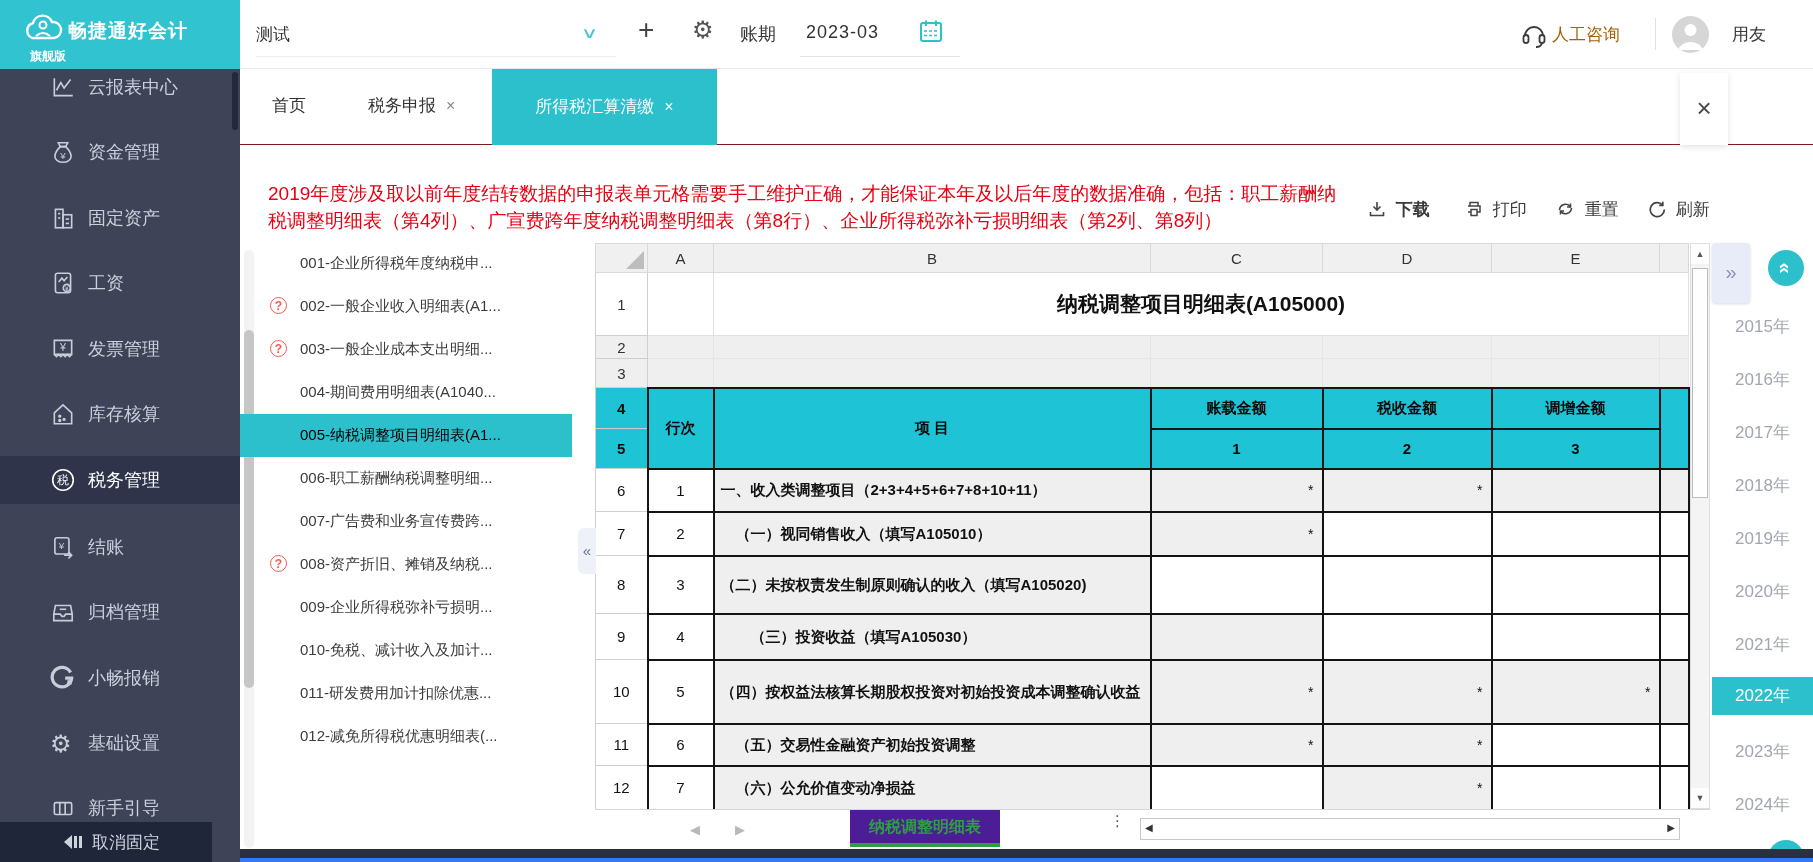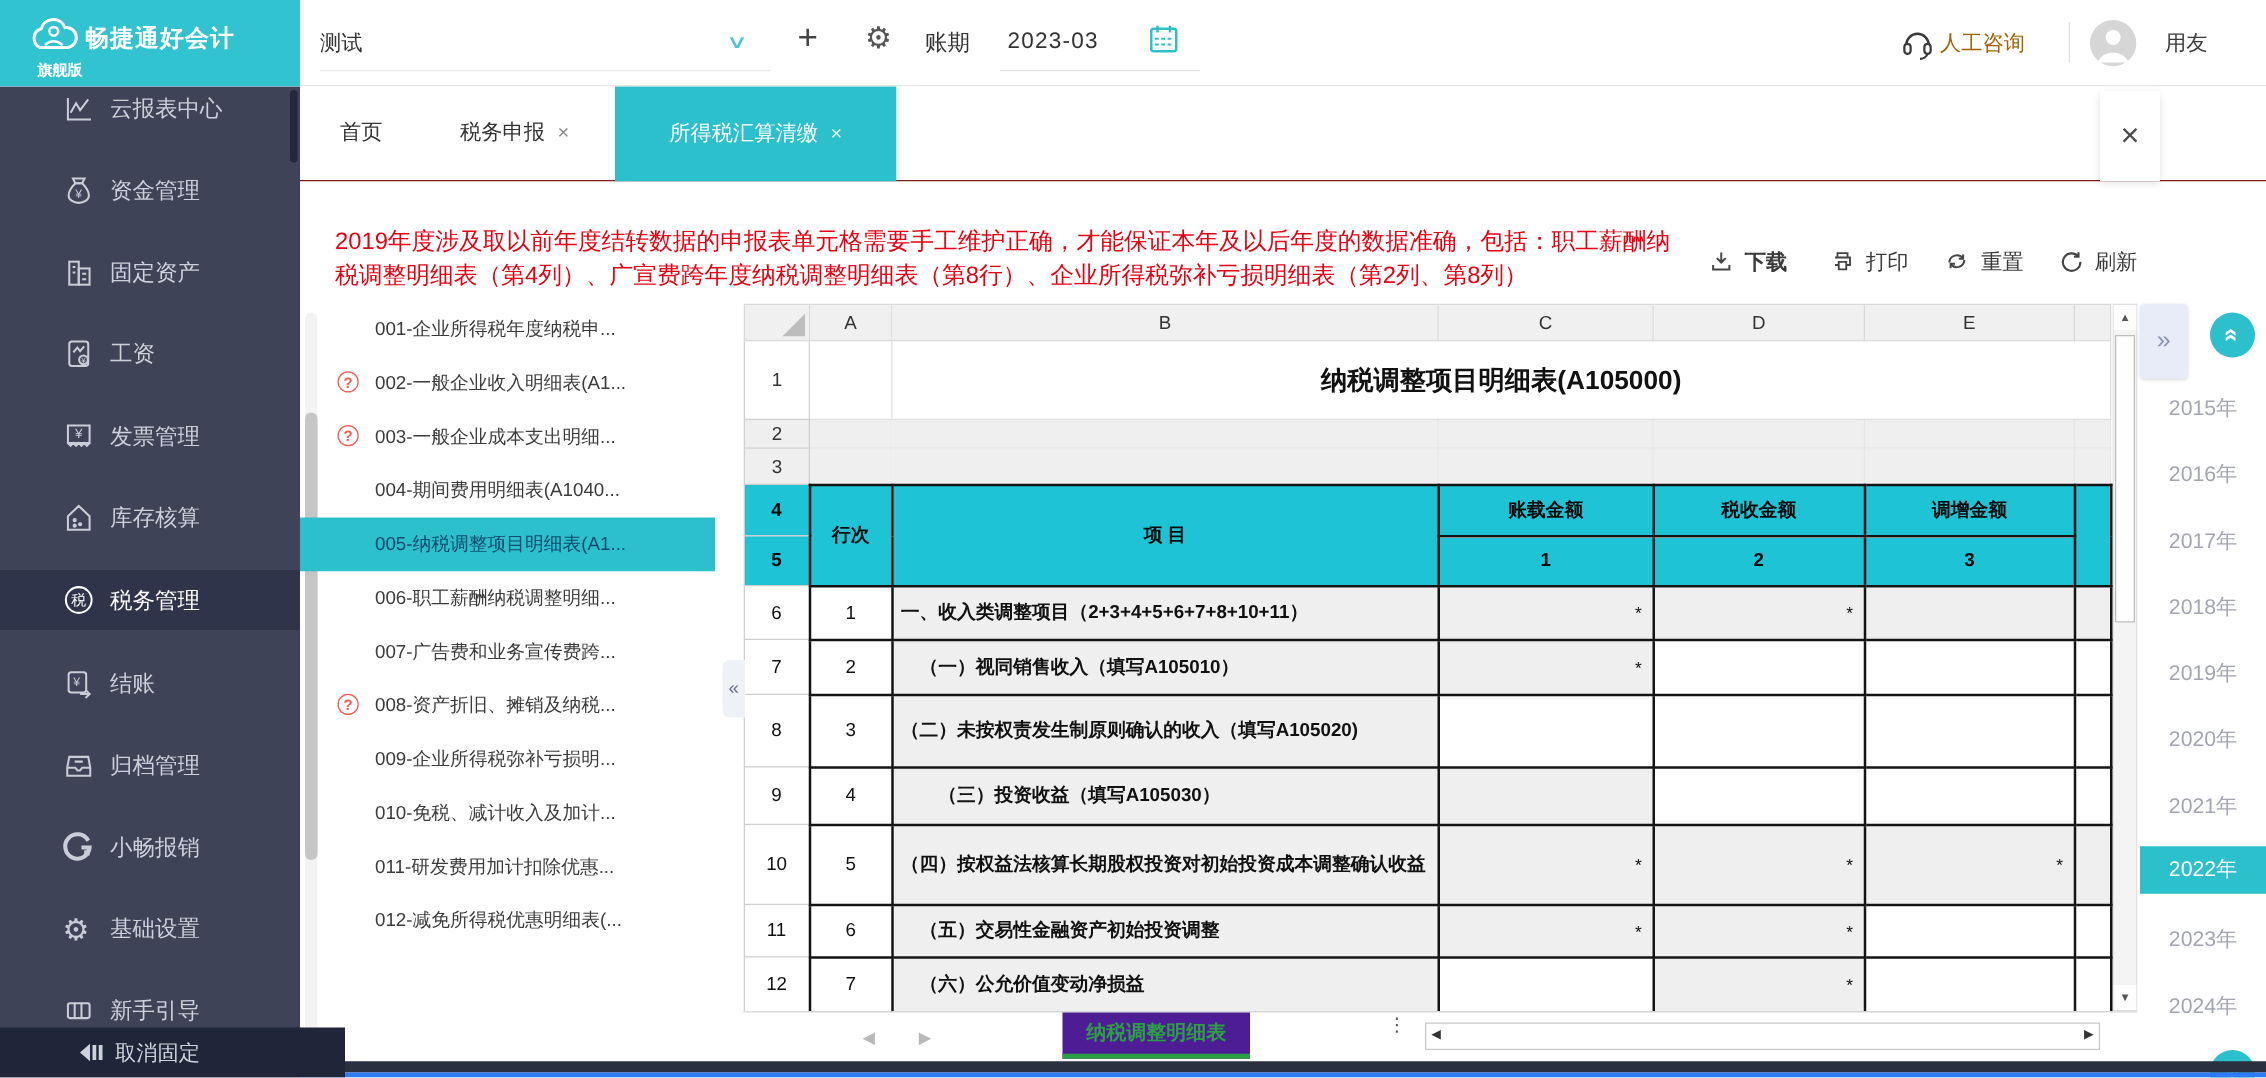--- a/index.html
+++ b/index.html
@@ -27,21 +27,21 @@
   .avatar { left:1672px; top:16px; width:37px; height:37px; border-radius:50%; background:#d6d6d6; overflow:hidden; }
   .username { left:1722px; top:23px; font-size:17px; color:#3a3a3a;margin-left:10px; }
 
   
   .sidebar { left:0; top:69px; width:240px; height:793px; background:#3e4357; z-index:25; }
   .side-item { left:0; width:240px; height:48px; color:#ccd0db; font-size:18px; }
   .side-item .lbl { position:absolute; left:88px; top:12px; }
   .side-item .ic { position:absolute; left:50px; top:11px; width:26px; height:26px; }
   .side-item.sel { background:#30344a; color:#fff; }
   .side-scroll-thumb { left:232px; top:3px; width:6px; height:58px; background:#23283c; border-radius:3px; }
-  .side-footer { left:0; top:822px; width:276px; height:40px; background:#20263a; color:#ced2dd; font-size:17px; z-index:28; }
+  .side-footer { left:0; top:822px; width:212px; height:40px; background:#20263a; color:#ced2dd; font-size:17px; z-index:28; }
   .side-footer .lbl { position:absolute; left:92px; top:9px; }
   .side-footer .ic { position:absolute; left:60px; top:10px; }
   svg.sideicon { stroke:#c9cdd8; fill:none; stroke-width:1.5; }
   svg.sideicon text { stroke:none; fill:#c9cdd8; }
 
   
   .tabbar { left:240px; top:69px; width:1573px; height:76px; background:#fff; border-bottom:1px solid #7f1d1d; z-index:20; }
   .tab-plain { top:25px; font-size:17px; color:#333; }
   .tab-x { color:#8a8a8a; font-size:16px; margin-left:10px; }
   .tab-active { left:252px; top:0px; width:225px; height:76px; background:#2cc0cd; color:#fff; text-align:center; line-height:76px; font-size:17px; }
@@ -56,21 +56,21 @@
   .tb-download { left:8px;font-weight:bold; } .tb-print { left:105px; } .tb-reset { left:196px; } .tb-refresh { left:288px; }
 
   
   .c-scroll { left:244px; top:250px; width:10px; height:598px; background:#f3f3f3; border-radius:5px; }
   .c-thumb { left:244px; top:330px; width:10px; height:358px; background:#c6c6c6; border-radius:5px; }
 
   
   .form-list { left:238px; top:242px; width:334px; z-index:4; }
   .f-item { position:relative; height:43px; color:#3c3c3c; font-size:15px; }
   .f-item .lbl { position:absolute; left:62px; top:12px; white-space:nowrap; }
-  .f-item.sel { background:#2cc0cd; color:#0c4a6e;text-align:right; }
+  .f-item.sel { background:#2cc0cd; color:#000000;text-align:right; }
   .warn-ic { position:absolute; left:32px; top:12px; width:17px; height:17px; border:1.5px solid #f25b50; border-radius:50%; color:#f25b50; font-size:12px; font-weight:bold; text-align:center; line-height:16px; }
 
   
   .handle-left { left:578px; top:528px; width:18px; height:46px; background:#eef1f8; border-radius:6px 0 0 6px; color:#6a7186; font-size:15px; text-align:center; line-height:46px; z-index:7; }
 
   
   .sheet-wrap { left:595px; top:243px; z-index:5; }
   table.sheet { border-collapse:collapse; table-layout:fixed; background:#fff; }
   table.sheet td { overflow:hidden; padding:0; }
   tr.lt td { border:1px solid #d9d9d9; background:#f0f0f0; }

